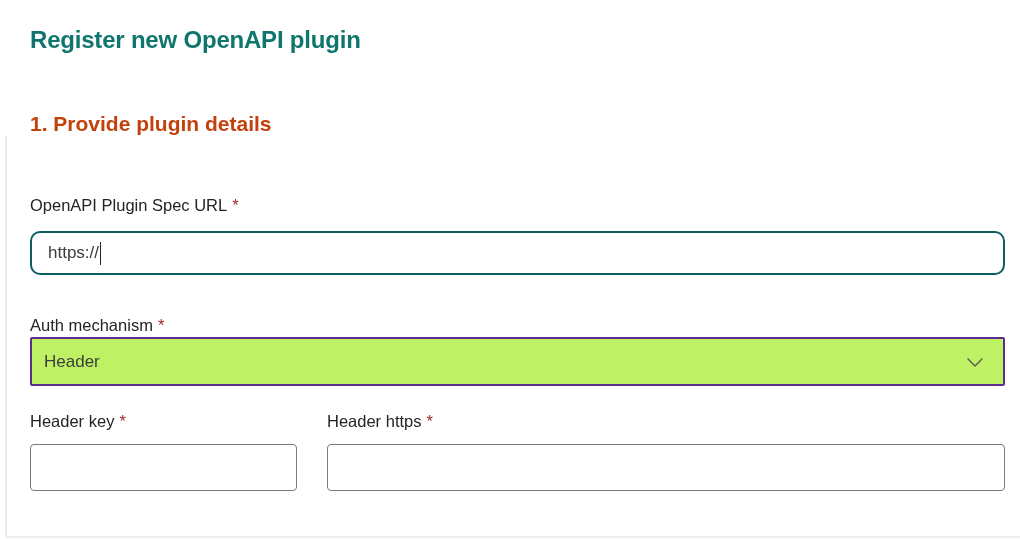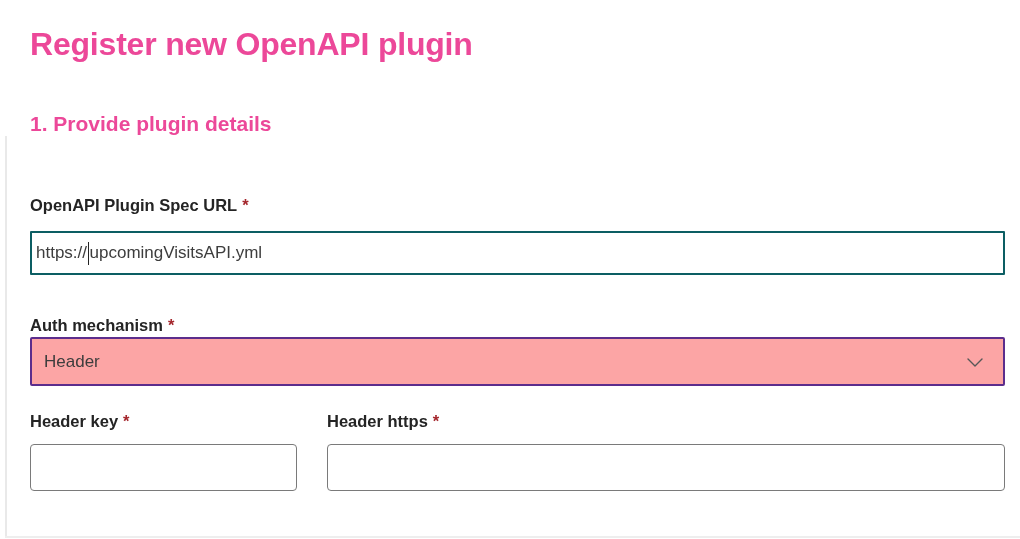--- a/index.html
+++ b/index.html
@@ -7,69 +7,69 @@
   body {
     width: 1020px; height: 539px;
     background: #ffffff;
     font-family: "Liberation Sans", sans-serif;
     position: relative;
     overflow: hidden;
     color: #242424;
   }
   .page-title {
     position: absolute; left: 30px; top: 26px;
-    font-size: 32px; font-weight: 700; color: #ec4899;
+    font-size: 24px; font-weight: 700; color: #0f766e;
     letter-spacing: -0.2px;
   }
   .section-heading {
     position: absolute; left: 30px; top: 112px;
-    font-size: 21px; font-weight: 700; color: #ec4899;
+    font-size: 21px; font-weight: 700; color: #c2410c;
   }
   .left-rule {
     position: absolute; left: 5px; top: 136px;
     width: 2px; height: 401px; background: #e9e9e9;
   }
   .bottom-rule {
     position: absolute; left: 5px; top: 536px; right: 0;
     height: 2px; background: #eeeeee;
   }
   .field-label {
     position: absolute;
-    font-size: 16.5px; font-weight: 700; color: #242424;
+    font-size: 16.5px; font-weight: 400; color: #242424;
     white-space: nowrap;
   }
   .required {
     color: #a4262c; margin-left: 5px;
   }
   .lbl-spec-url { left: 30px; top: 196px; }
   .lbl-auth     { left: 30px; top: 316px; }
   .lbl-hkey     { left: 30px; top: 412px; text-align: center; }
   .lbl-hval     { left: 327px; top: 412px; }
 
   .textbox-url {
     position: absolute; left: 30px; top: 231px;
     width: 975px; height: 44px;
-    border: 2px solid #0c5e63; border-radius: 1px;
+    border: 2px solid #0c5e63; border-radius: 10px;
     background: #ffffff;
     display: flex; align-items: center;
-    padding: 0 4px;
+    padding: 0 16px;
     font-size: 17px; color: #3d3d3d;
     white-space: pre;
   }
   .caret {
     width: 1.5px; height: 23px;
     background: #242424;
     margin: 0 0.5px;
     flex: 0 0 auto;
   }
   .select-auth {
     position: absolute; left: 30px; top: 337px;
     width: 975px; height: 49px;
     border: 2px solid #5c2d8c; border-radius: 2px;
-    background: #fca5a5;
+    background: #bef264;
     display: flex; align-items: center; justify-content: space-between;
     padding: 0 16px 0 12px;
     font-size: 17px; color: #3d3d3d;
     cursor: pointer;
   }
   .chevron { flex: 0 0 auto; display: block; }
 
   .input-plain {
     position: absolute; top: 444px; height: 47px;
     border: 1px solid #7a7a7a; border-radius: 4px;
@@ -91,21 +91,20 @@
 
 <div class="left-rule"></div>
 <div class="bottom-rule"></div>
 
 <div class="field-label lbl-spec-url">
   <span>OpenAPI Plugin Spec URL</span><span class="required">*</span>
 </div>
 <div class="textbox-url">
   <span>https://</span>
   <span class="caret"></span>
-  <span>upcomingVisitsAPI.yml</span>
 </div>
 
 <div class="field-label lbl-auth">
   <span>Auth mechanism</span><span class="required">*</span>
 </div>
 <div class="select-auth">
   <span>Header</span>
   <svg class="chevron" width="24" height="24" viewBox="0 0 24 24">
     <polyline points="5,9 12,16 19,9" fill="none" stroke="#575757" stroke-width="1.4" stroke-linecap="round" stroke-linejoin="round"></polyline>
   </svg>

